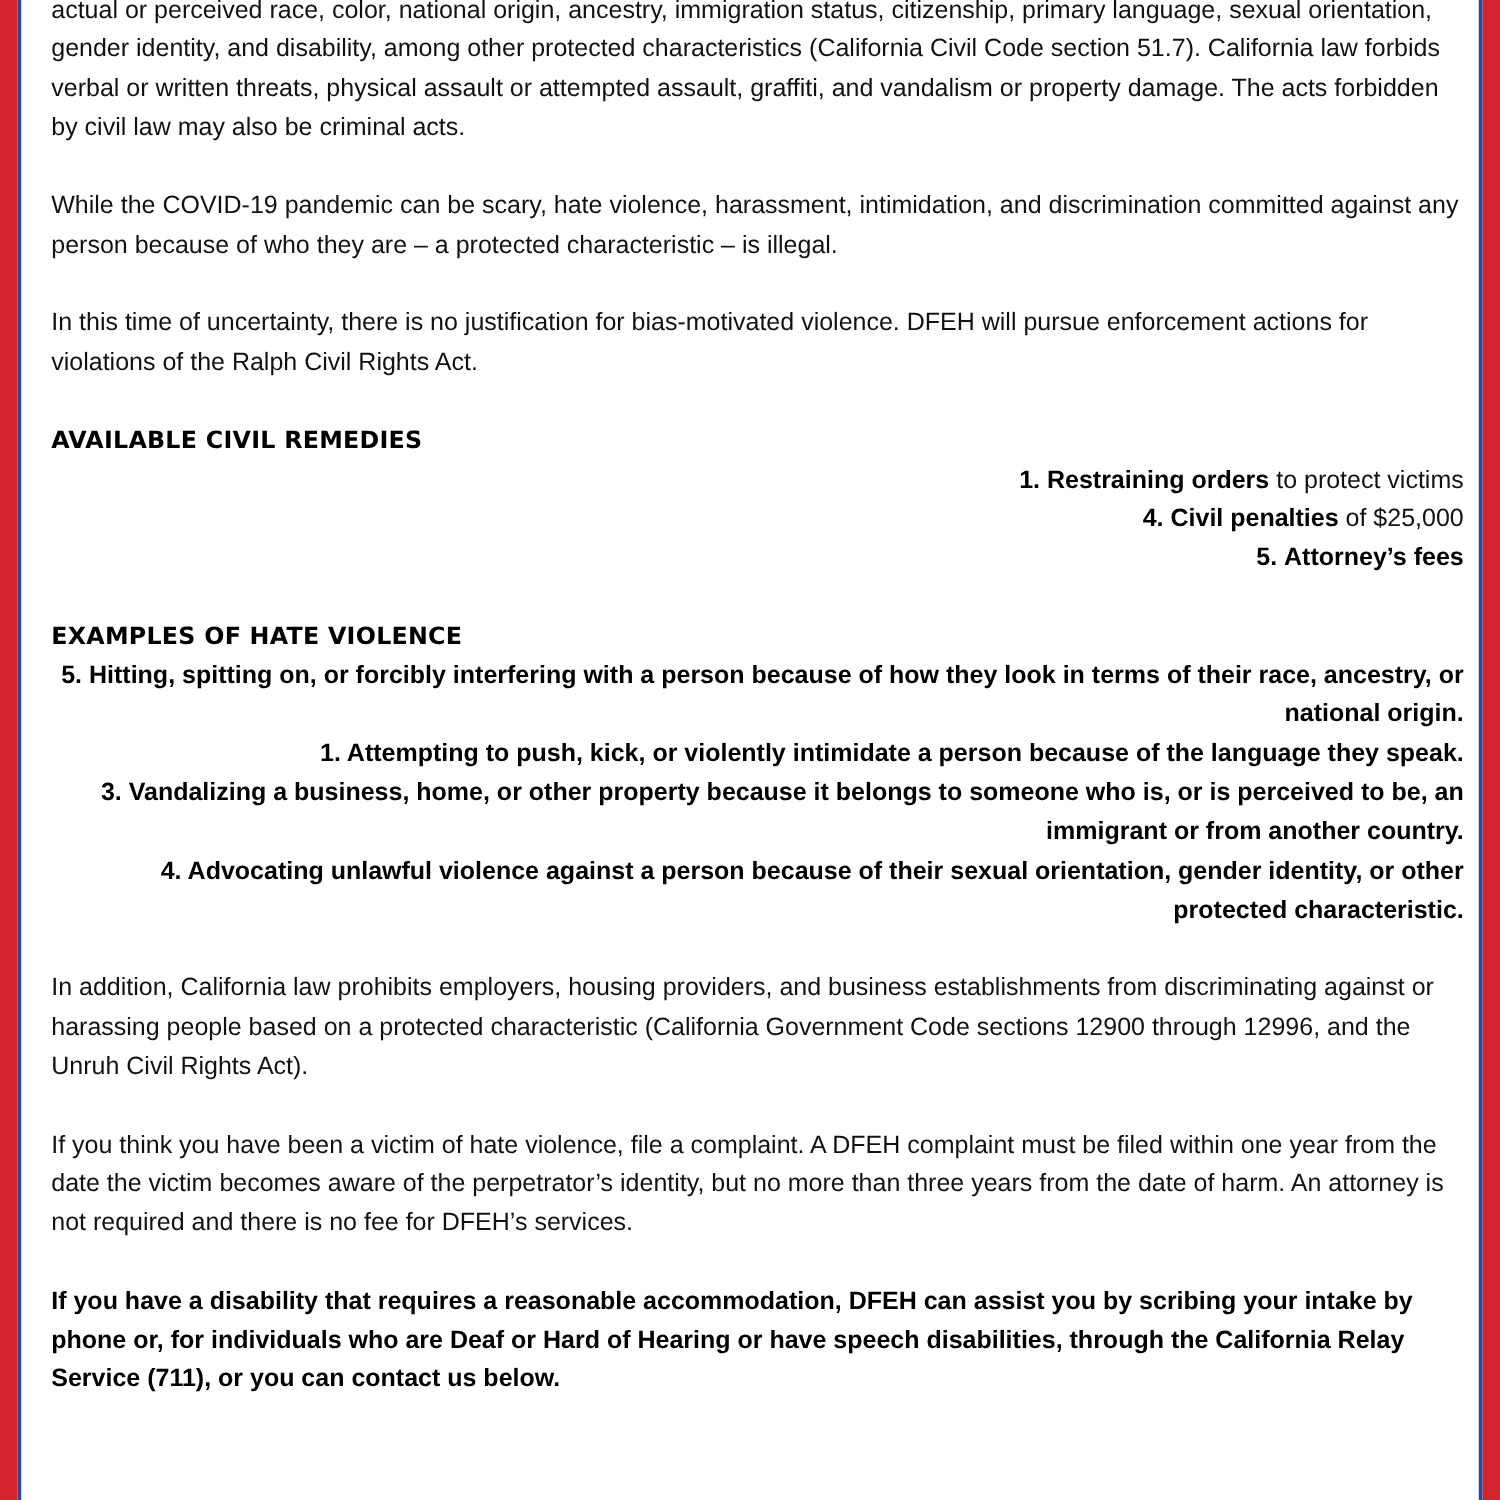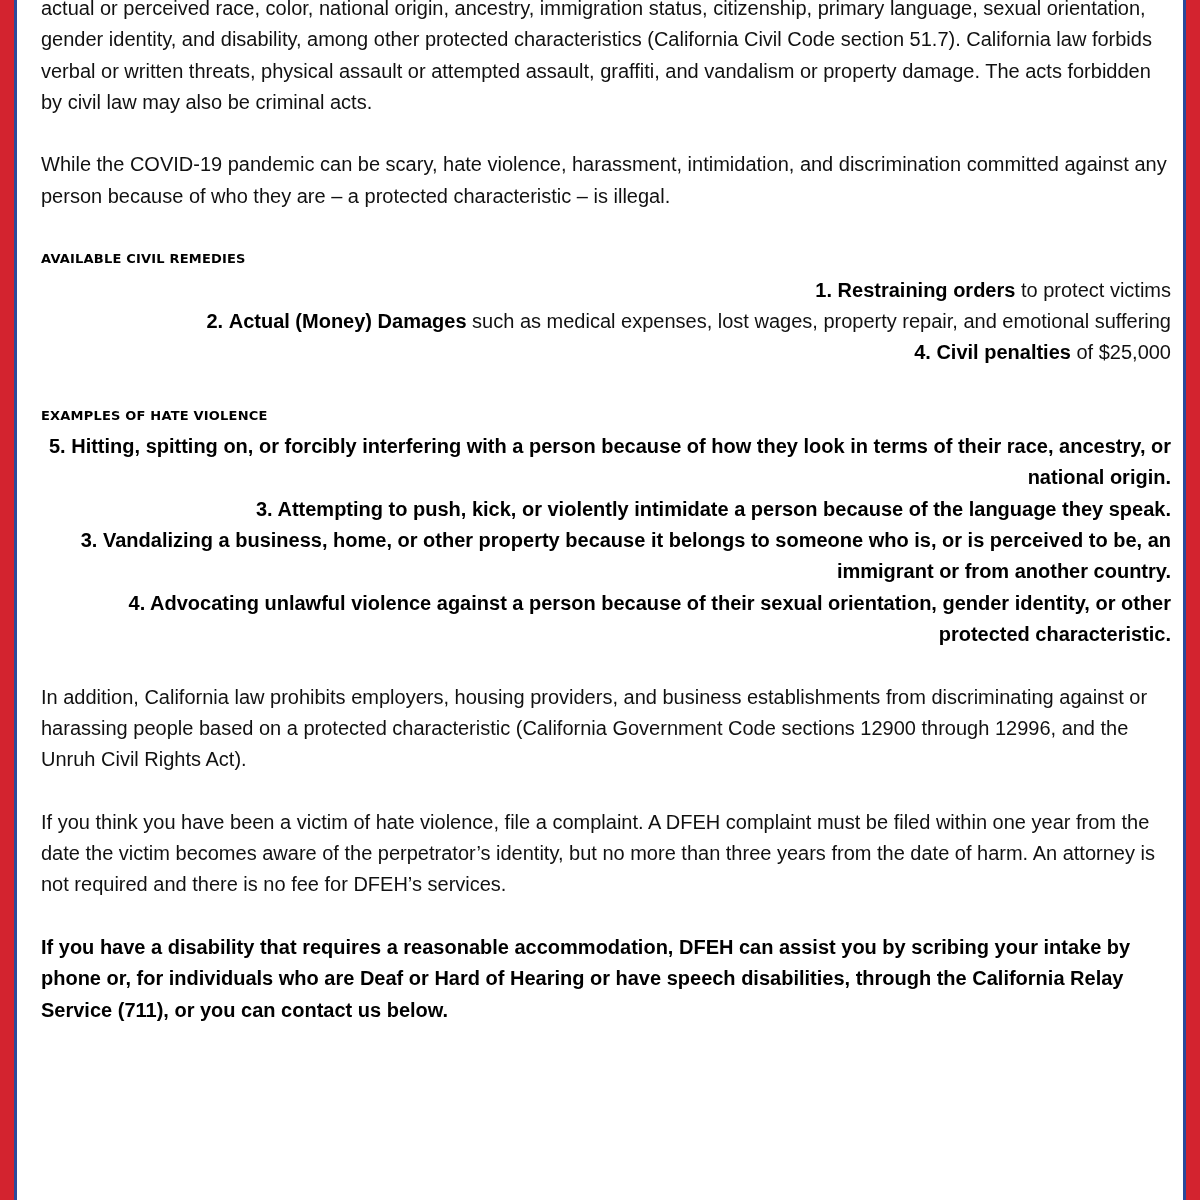--- a/index.html
+++ b/index.html
@@ -43,21 +43,21 @@
       line-height: 31.3px;
       color: #111111;
     }
     .content p {
       margin: 0 0 31.3px 0;
       padding: 0;
     }
     .heading {
       font-family: "DejaVu Sans", sans-serif;
       font-weight: bold;
-      font-size: 13px;
+      font-size: 19px;
       letter-spacing: 0.2px;
       line-height: 31.3px;
       margin: 0;
       color: #000000;
     }
     .list { margin: 0 0 31.3px 0; padding: 0; list-style: none; }
     .list li { margin: 0; padding: 0; text-align: right; }
     .b { font-weight: bold; color: #000000; }
     .bold-block { font-weight: bold; color: #000000; }
   </style>
@@ -66,35 +66,36 @@
 
 <div class="page">
   <div class="border-red-left"></div>
   <div class="border-blue-left"></div>
   <div class="border-blue-right"></div>
   <div class="border-red-right"></div>
 
   <div class="content">
     <p>actual or perceived race, color, national origin, ancestry, immigration status, citizenship, primary language, sexual orientation, gender identity, and disability, among other protected characteristics (California Civil Code section 51.7). California law forbids verbal or written threats, physical assault or attempted assault, graffiti, and vandalism or property damage. The acts forbidden by civil law may also be criminal acts.</p>
     <p>While the COVID-19 pandemic can be scary, hate violence, harassment, intimidation, and discrimination committed against any person because of who they are – a protected characteristic – is illegal.</p>
+    <p>In this time of uncertainty, there is no justification for bias-motivated violence. DFEH will pursue enforcement actions for violations of the Ralph Civil Rights Act.</p>
 
     <div>
       <div class="heading">AVAILABLE CIVIL REMEDIES</div>
       <ul class="list">
         <li><span class="b">1.</span> <span class="b">Restraining orders</span><span> to protect victims</span></li>
-        <li><span class="b">2.</span> <span class="b">Actual (Money) Damages</span><span> such as medical expenses, lost wages, property repair, and emotional suffering</span></li>
         <li><span class="b">4.</span> <span class="b">Civil penalties</span><span> of $25,000</span></li>
+        <li><span class="b">5.</span> <span class="b">Attorney’s fees</span><span></span></li>
       </ul>
     </div>
 
     <div>
       <div class="heading">EXAMPLES OF HATE VIOLENCE</div>
       <ul class="list bold-block">
         <li>5. Hitting, spitting on, or forcibly interfering with a person because of how they look in terms of their race, ancestry, or national origin.</li>
-        <li>3. Attempting to push, kick, or violently intimidate a person because of the language they speak.</li>
+        <li>1. Attempting to push, kick, or violently intimidate a person because of the language they speak.</li>
         <li>3. Vandalizing a business, home, or other property because it belongs to someone who is, or is perceived to be, an immigrant or from another country.</li>
         <li>4. Advocating unlawful violence against a person because of their sexual orientation, gender identity, or other protected characteristic.</li>
       </ul>
     </div>
 
     <p>In addition, California law prohibits employers, housing providers, and business establishments from discriminating against or harassing people based on a protected characteristic (California Government Code sections 12900 through 12996, and the Unruh Civil Rights Act).</p>
     <p>If you think you have been a victim of hate violence, file a complaint. A DFEH complaint must be filed within one year from the date the victim becomes aware of the perpetrator’s identity, but no more than three years from the date of harm. An attorney is not required and there is no fee for DFEH’s services.</p>
     <p class="bold-block">If you have a disability that requires a reasonable accommodation, DFEH can assist you by scribing your intake by phone or, for individuals who are Deaf or Hard of Hearing or have speech disabilities, through the California Relay Service (711), or you can contact us below.</p>
   </div>
 </div>

